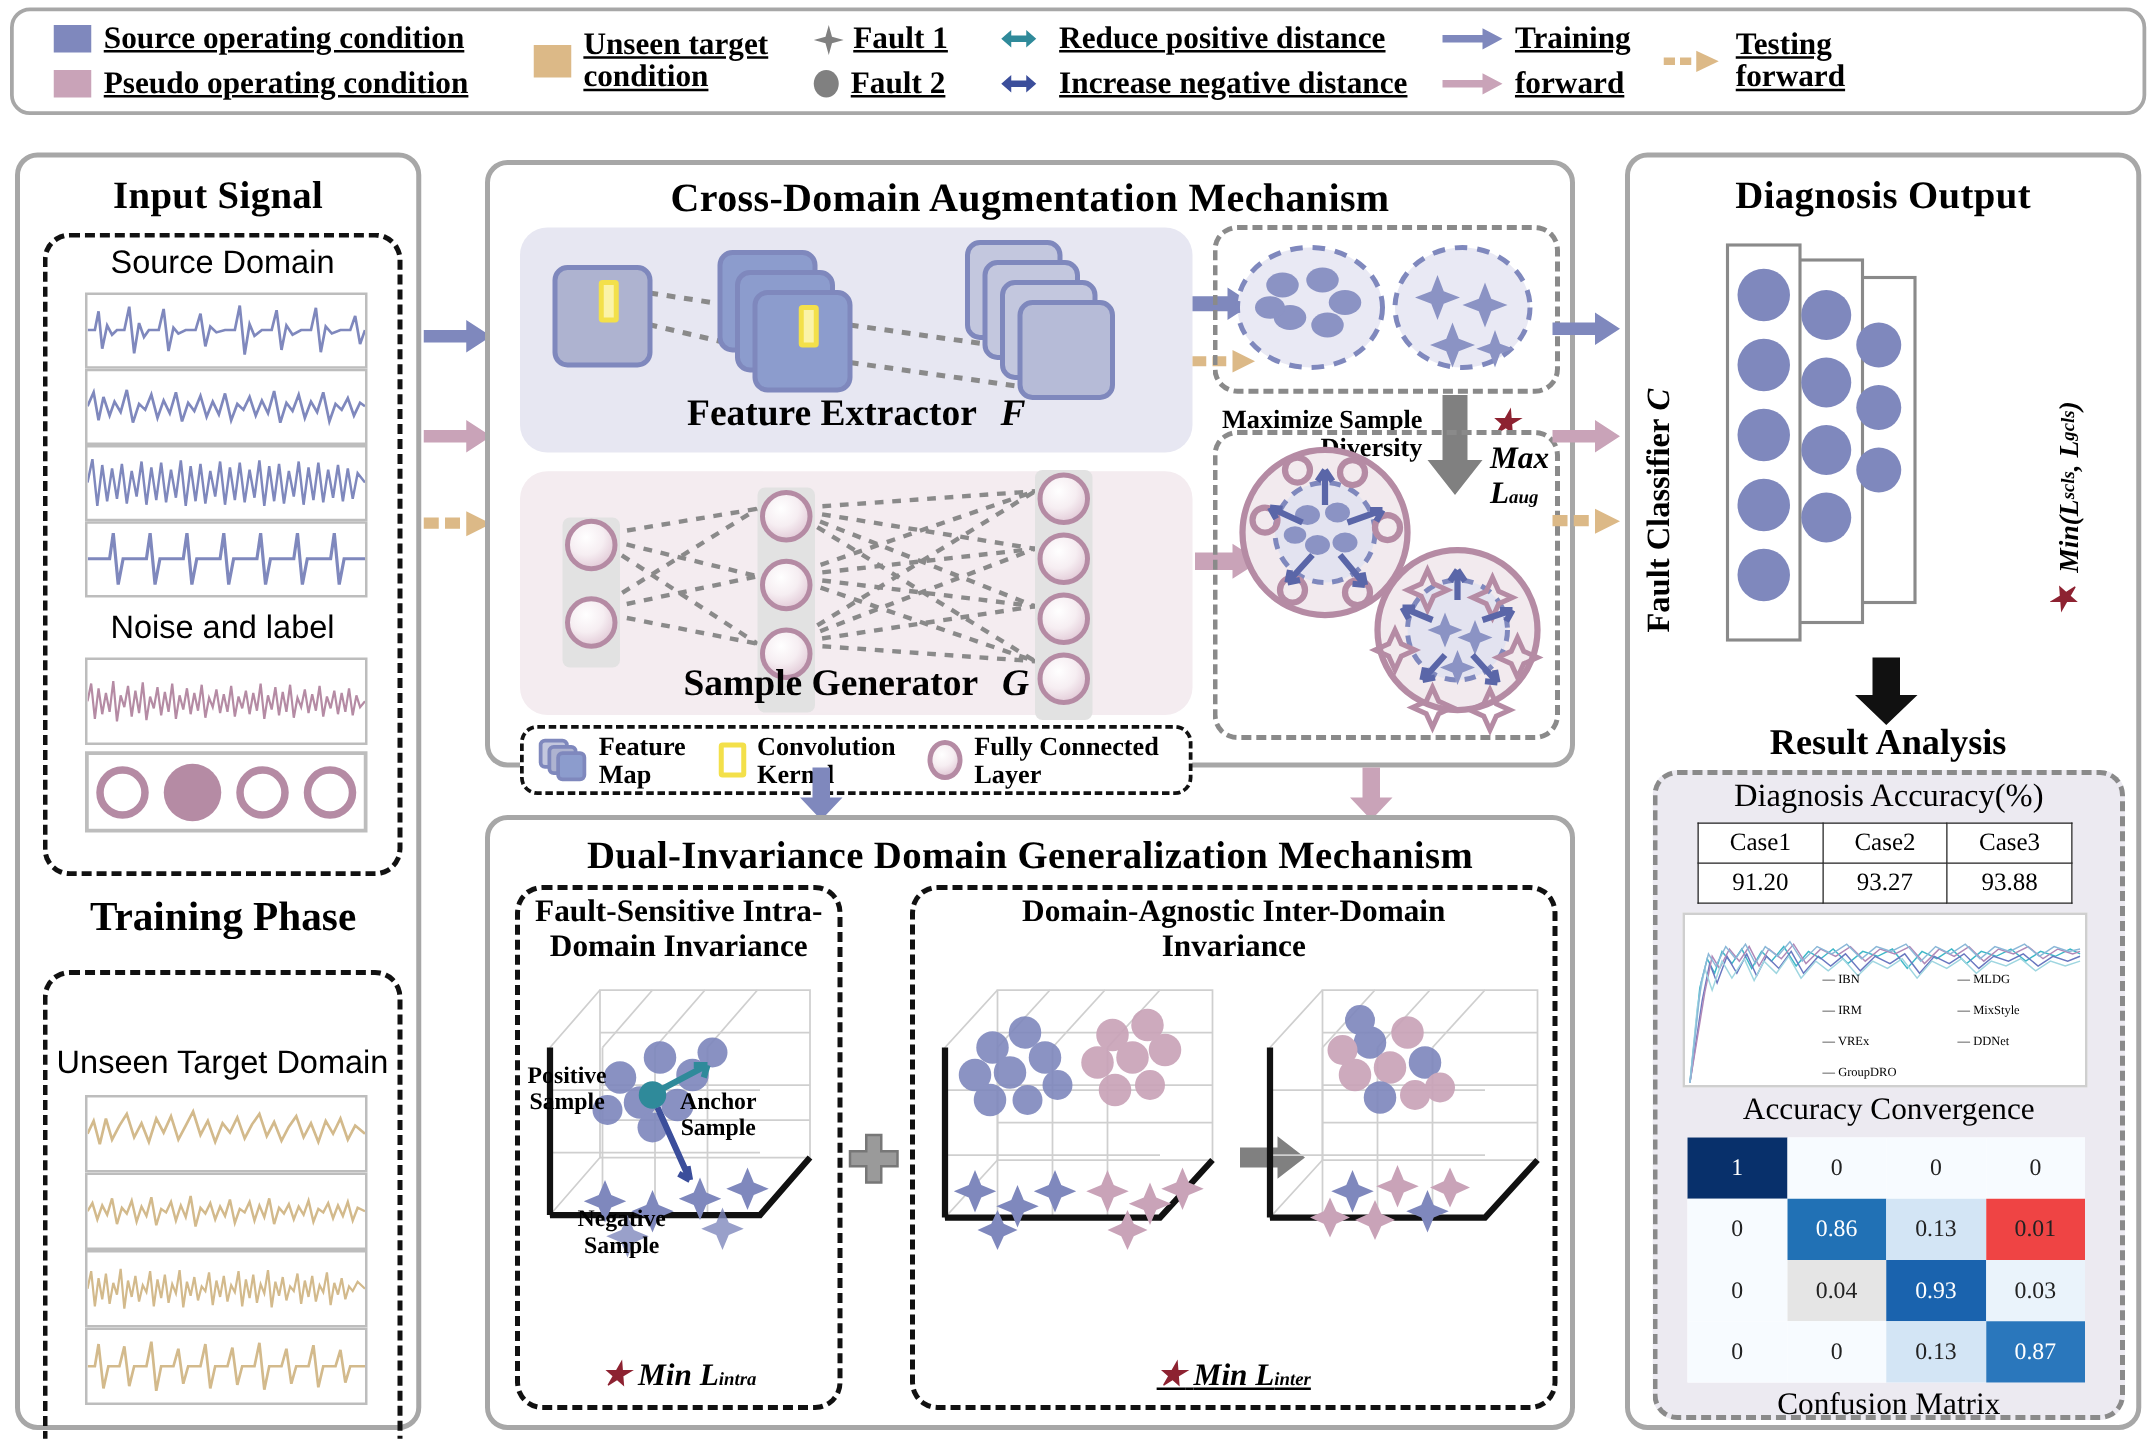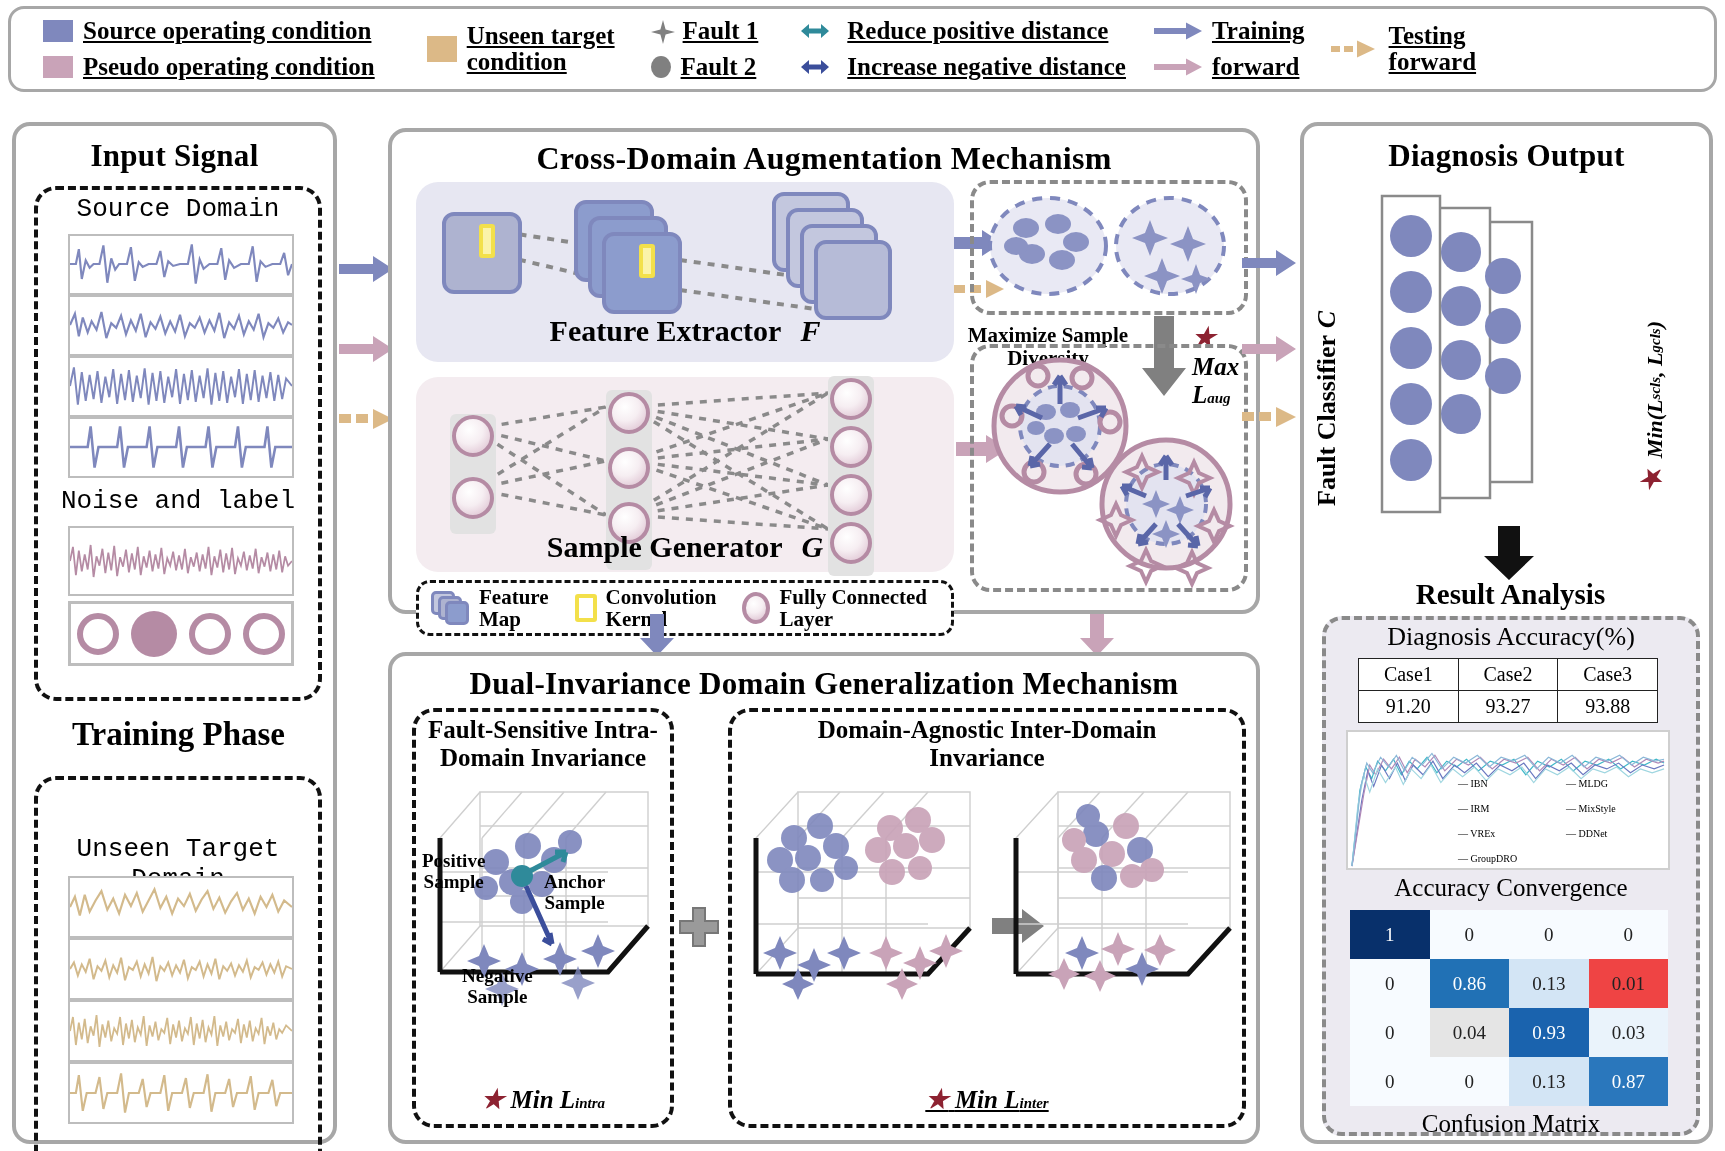--- a/index.html
+++ b/index.html
@@ -32,21 +32,21 @@
   .panel-title{
     text-align:center; font-weight:bold; font-size:31px; color:#000; letter-spacing:.3px;
     font-family:"Liberation Serif", serif;
   }
   .dashbox{
     position:absolute; border:4px dashed #111; border-radius:22px; background:transparent;
   }
   .dashbox-grey{
     position:absolute; border:4px dashed #8a8a8a; border-radius:20px; background:transparent;
   }
-  .sub-label{ text-align:center; font-size:26px; color:#000; font-family:Liberation Mono, monospace;}
+  .sub-label{ text-align:center; font-size:26px; color:#000; font-family:Liberation Sans, sans-serif;}
   .bold-label{ text-align:center; font-size:29px; font-weight:bold; color:#000;font-family:"Liberation Serif", serif;}
 
   .sigbox{ position:absolute; border:2px solid #bdbdbd; background:#fff; overflow:hidden;}
   .sigbox svg{ display:block; width:100%; height:100%;}
 
   
   .fmap{ position:absolute; border:4px solid #7f88bd; border-radius:12px; }
 
   
   .shade-blue{ position:absolute; background:#e7e7f2; border-radius:22px;}
@@ -311,21 +311,21 @@
       </g>
       <ellipse cx="200" cy="66" rx="54" ry="48" fill="#e9e9f4" stroke="#7f88bd" stroke-width="4" stroke-dasharray="10 8"></ellipse>
       <g fill="#8b93c4">
         <path d="M180 40 l5 13 13 5 -13 5 -5 13 -5 -13 -13 -5 13 -5 z"></path>
         <path d="M218 46 l5 13 13 5 -13 5 -5 13 -5 -13 -13 -5 13 -5 z"></path>
         <path d="M192 78 l5 13 13 5 -13 5 -5 13 -5 -13 -13 -5 13 -5 z"></path>
         <path d="M226 84 l4 11 11 4 -11 4 -4 11 -4 -11 -11 -4 11 -4 z"></path>
       </g>
     </svg>
 
-    <div style="position:absolute;left:566px;top:192px;width:180px;text-align:center;font-size:21px;font-weight:bold;line-height:1.1;">
+    <div style="position:absolute;left:566px;top:192px;width:180px;text-align:right;font-size:21px;font-weight:bold;line-height:1.1;">
       <span>Maximize Sample</span><br>
       <span>Diversity</span>
     </div>
     <svg style="position:absolute;left:748px;top:182px;width:52px;height:86px;">
       <path d="M14 2 L34 2 L34 54 L46 54 L24 82 L2 54 L14 54 Z" fill="#808080"></path>
     </svg>
     <div class="lossLbl" style="position:absolute;left:800px;top:190px;width:70px;">
       <span class="starred">★</span>
       <span>Max L</span><span class="sub">aug</span>
     </div>

